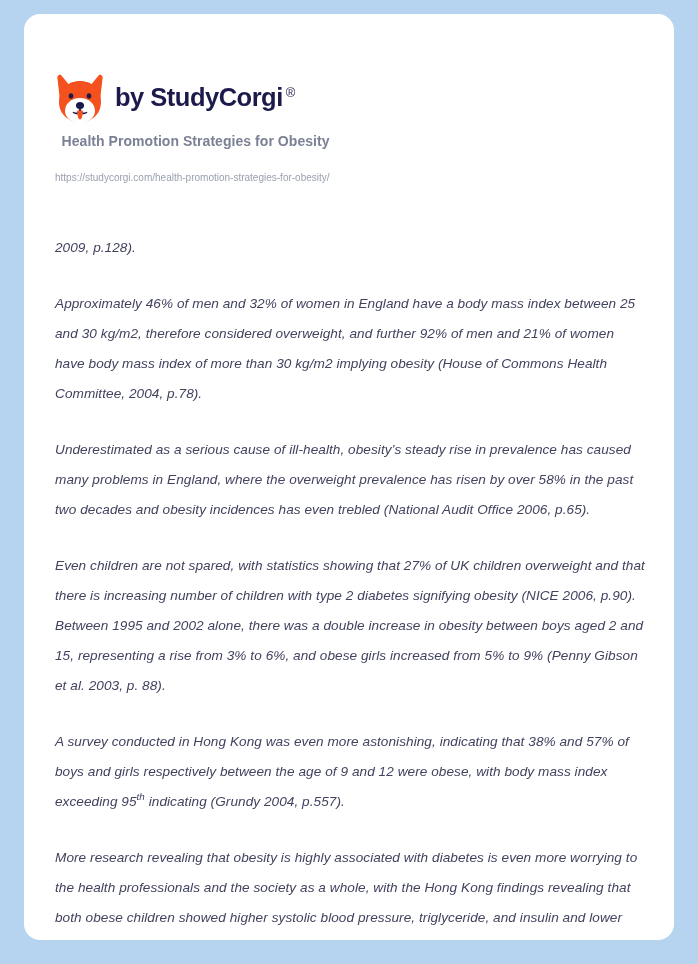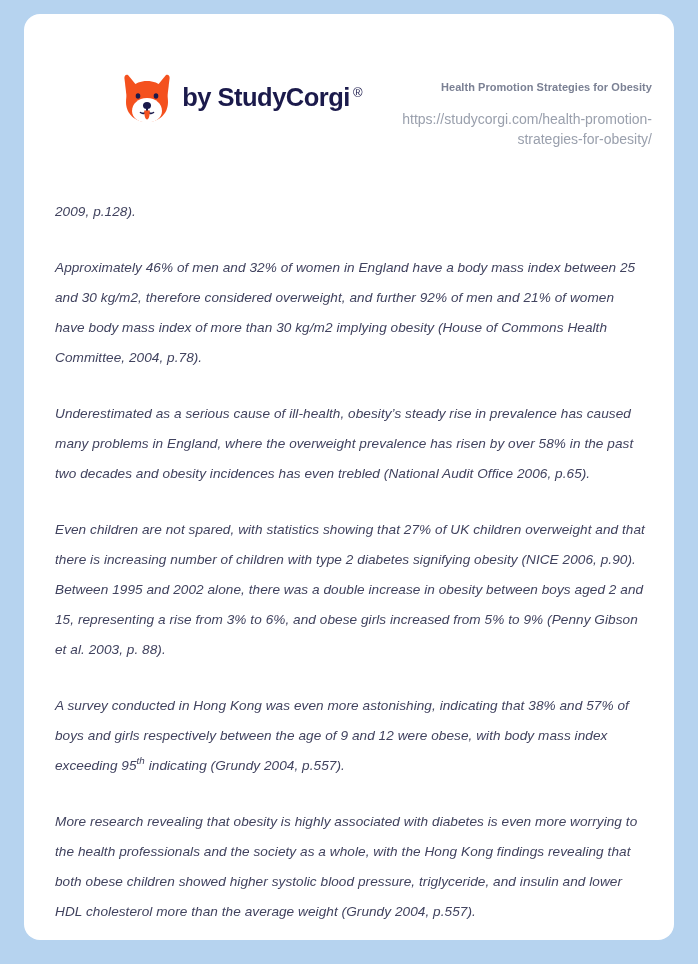--- a/index.html
+++ b/index.html
@@ -20,22 +20,23 @@
     width: 650px;
     height: 926px;
     background: #ffffff;
     border-radius: 16px;
     overflow: hidden;
   }
   
   .header {
     display: flex;
     align-items: flex-start;
-    justify-content: flex-end;
+    justify-content: flex-start;
     padding: 58px 22px 0 31px;
+    flex-direction: column;
   }
   .brand {
     display: flex;
     align-items: center;
     flex-shrink: 0;
   }
   .logo-mark {
     width: 50px;
     height: 52px;
     flex-shrink: 0;
@@ -56,31 +57,31 @@
     vertical-align: super;
     margin-left: 3px;
     color: #1b1a4b;
   }
   .doc-meta {
     text-align: right;
     padding-top: 8px;
     max-width: 290px;
   }
   .doc-title {
-    font-size: 11px;
+    font-size: 14px;
     font-weight: bold;
     color: #7b8194;
     line-height: 1.35;
     letter-spacing: 0.05px;
   }
   .doc-url {
-    font-size: 14px;
+    font-size: 10px;
     color: #9aa0ad;
     line-height: 1.45;
-    margin-top: 14px;
+    margin-top: 20px;
     word-break: break-word;
   }
   
   .content {
     padding: 0 29px 0 31px;
     margin-top: 48px;
   }
   .para {
     font-size: 13.6px;
     line-height: 30px;

